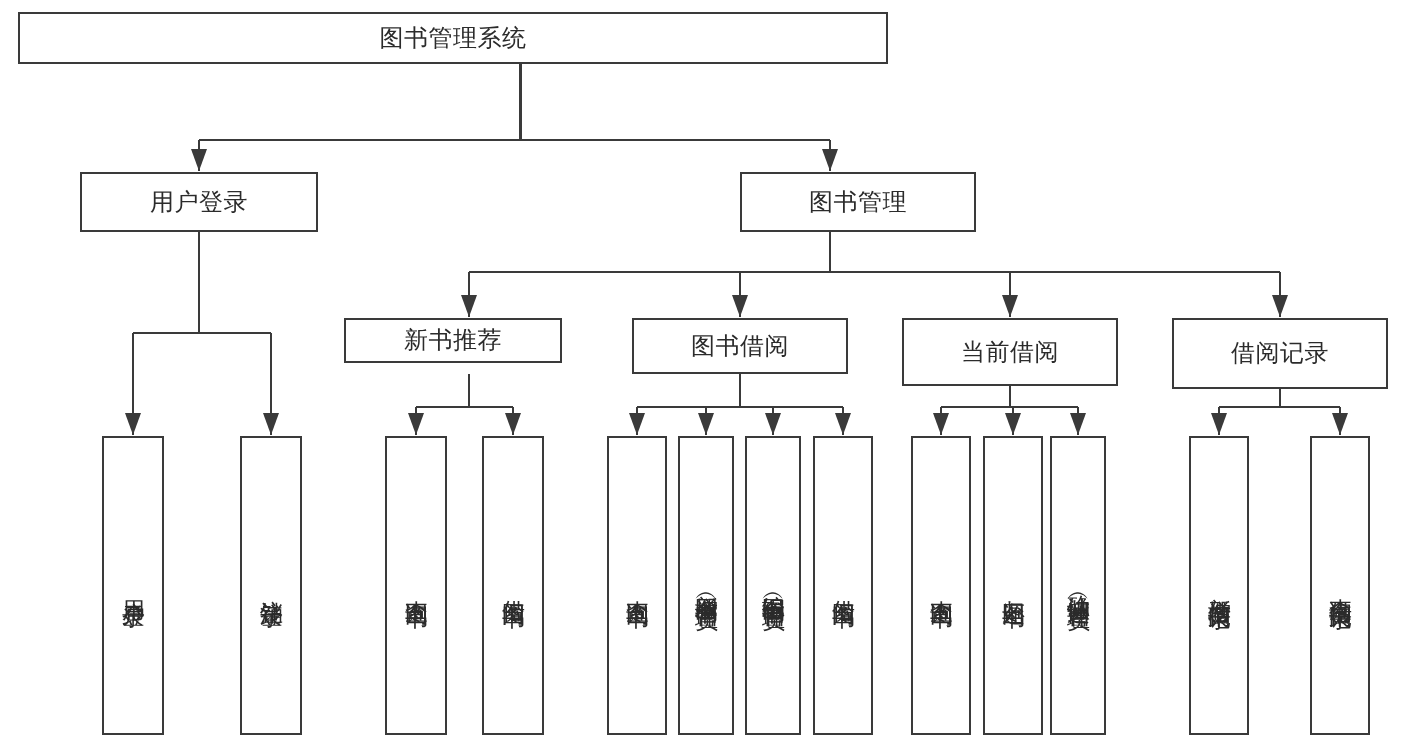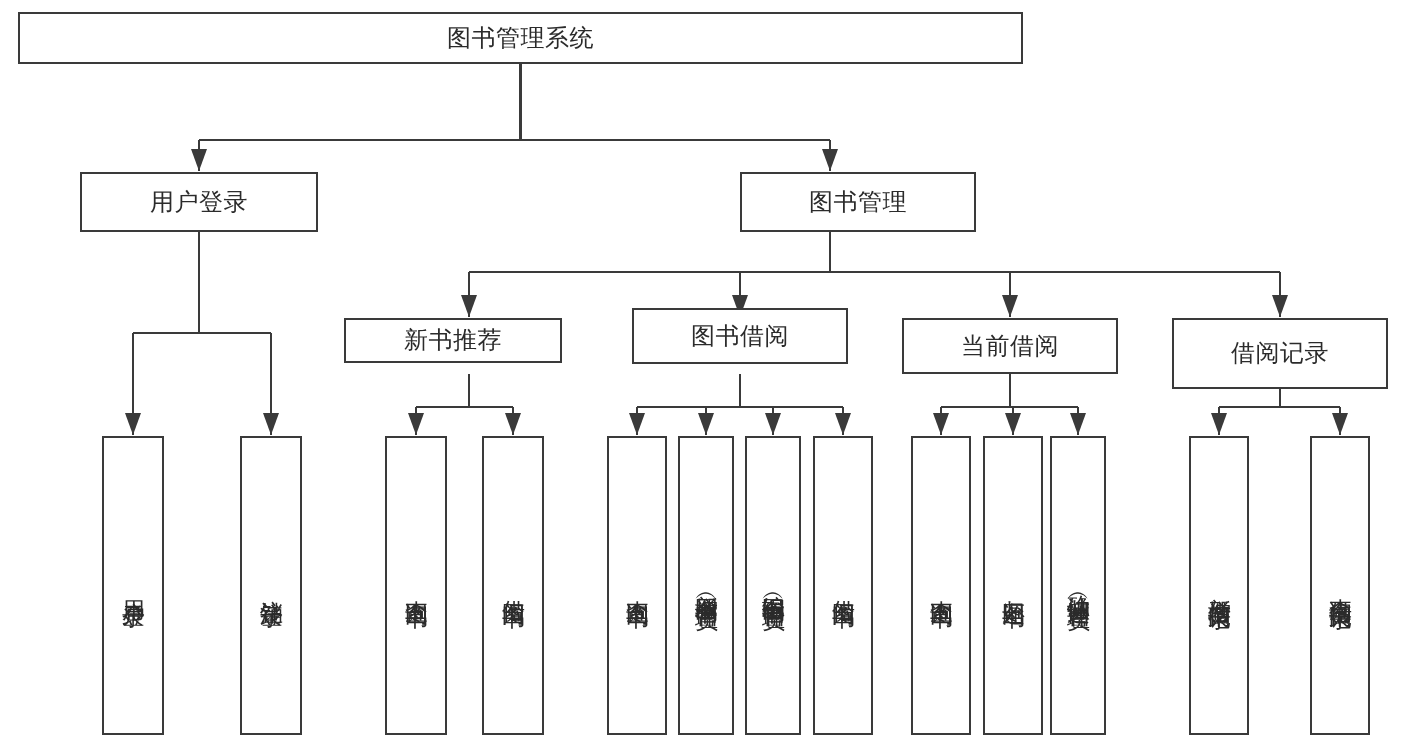--- a/index.html
+++ b/index.html
@@ -118,36 +118,36 @@
       <line x1="1078" y1="407" x2="1078" y2="435" stroke="#3a3a3a" stroke-width="2.6" shape-rendering="crispEdges"></line>
       <path d="M 1070 413 L 1086 413 L 1078 435 Z" fill="#3a3a3a"></path>
       <line x1="1280" y1="374" x2="1280" y2="407" stroke="#3a3a3a" stroke-width="2.6" shape-rendering="crispEdges"></line>
       <line x1="1219" y1="407" x2="1340" y2="407" stroke="#3a3a3a" stroke-width="2.6" shape-rendering="crispEdges"></line>
       <line x1="1219" y1="407" x2="1219" y2="435" stroke="#3a3a3a" stroke-width="2.6" shape-rendering="crispEdges"></line>
       <path d="M 1211 413 L 1227 413 L 1219 435 Z" fill="#3a3a3a"></path>
       <line x1="1340" y1="407" x2="1340" y2="435" stroke="#3a3a3a" stroke-width="2.6" shape-rendering="crispEdges"></line>
       <path d="M 1332 413 L 1348 413 L 1340 435 Z" fill="#3a3a3a"></path>
     </svg>
   <div id="nodes">
-      <div class="node horiz" style="left: 18px; top: 12px; width: 1005px; height: 52px; border-color: rgb(58, 58, 58); background: rgb(255, 255, 255);">
+      <div class="node horiz" style="left: 18px; top: 12px; width: 870px; height: 52px; border-color: rgb(58, 58, 58); background: rgb(255, 255, 255);">
         <span class="node-label" style="color: rgb(43, 43, 43);">图书管理系统</span>
       </div>
       <div class="node horiz" style="left: 80px; top: 172px; width: 238px; height: 60px; border-color: rgb(58, 58, 58); background: rgb(255, 255, 255);">
         <span class="node-label" style="color: rgb(43, 43, 43);">用户登录</span>
       </div>
       <div class="node horiz" style="left: 708px; top: 172px; width: 236px; height: 60px; border-color: rgb(58, 58, 58); background: rgb(255, 255, 255); margin-left: 32px;">
         <span class="node-label" style="color: rgb(43, 43, 43);">图书管理</span>
       </div>
       <div class="node horiz" style="left: 344px; top: 318px; width: 218px; height: 45px; border-color: rgb(58, 58, 58); background: rgb(255, 255, 255);">
         <span class="node-label" style="color: rgb(43, 43, 43);">新书推荐</span>
       </div>
-      <div class="node horiz" style="left: 632px; top: 308px; width: 216px; height: 56px; border-color: rgb(58, 58, 58); background: rgb(255, 255, 255); align-items: center;">
+      <div class="node horiz" style="left: 632px; top: 318px; width: 216px; height: 56px; border-color: rgb(58, 58, 58); background: rgb(255, 255, 255); align-items: center;">
         <span class="node-label" style="color: rgb(43, 43, 43);">图书借阅</span>
       </div>
-      <div class="node horiz" style="left: 902px; top: 318px; width: 216px; height: 56px; border-color: rgb(58, 58, 58); background: rgb(255, 255, 255);">
+      <div class="node horiz" style="left: 902px; top: 318px; width: 216px; height: 68px; border-color: rgb(58, 58, 58); background: rgb(255, 255, 255);">
         <span class="node-label" style="color: rgb(43, 43, 43);">当前借阅</span>
       </div>
       <div class="node horiz" style="left: 1172px; top: 318px; width: 216px; height: 71px; border-color: rgb(58, 58, 58); background: rgb(255, 255, 255);">
         <span class="node-label" style="color: rgb(43, 43, 43);">借阅记录</span>
       </div>
       <div class="node vert" style="left: 102px; top: 436px; width: 62px; height: 299px; border-color: rgb(58, 58, 58); background: rgb(255, 255, 255);">
         <span class="node-label" style="color: rgb(43, 43, 43);">用户登录</span>
       </div>
       <div class="node vert" style="left: 240px; top: 436px; width: 62px; height: 299px; border-color: rgb(58, 58, 58); background: rgb(255, 255, 255);">
         <span class="node-label" style="color: rgb(43, 43, 43);">注销登录</span>

